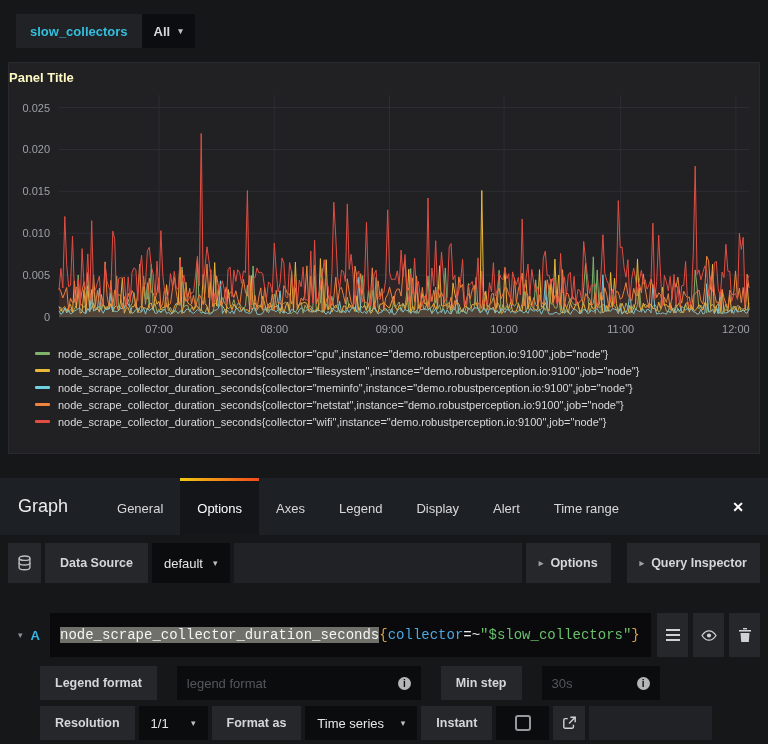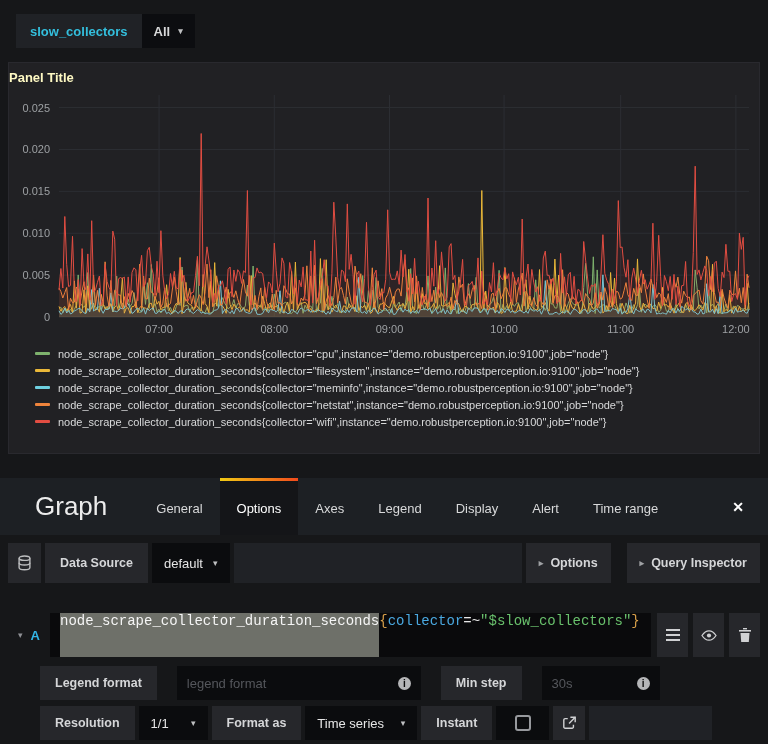--- a/index.html
+++ b/index.html
@@ -19,22 +19,22 @@
   .panel { margin:0 8px; height:392px; background:#212124; border:1px solid #29292e; }
   .panel-title { text-align:left; font-size:13px; font-weight:700; color:#fef9c3;
                  padding:7px 0 2px 0; }
   .chart-wrap { padding:0 4px; }
   .legend { margin:2px 0 0 26px; }
   .legend-row { display:flex; align-items:center; height:17px; font-size:11px; color:#d8d9da; }
   .legend-dash { width:15px; height:3px; border-radius:1px; margin-right:8px; flex:none; }
 
   
   .tabstrip { margin-top:24px; height:57px; background:#1d2024; display:flex; align-items:stretch; }
-  .editor-title { font-size:26px; color:#ececec; display:flex; align-items:center;
-                  padding:0 32px 0 35px; }
+  .editor-title { font-size:18px; color:#ececec; display:flex; align-items:center;
+                  padding:0 32px 0 18px; }
   .tab { display:flex; align-items:center; padding:0 17px; font-size:13px; color:#d8d9da;
          cursor:pointer; border-top:3px solid transparent; }
   .tab.active { background:#141518; border-top:3px solid;
                 border-image:linear-gradient(90deg,#f0cb14,#f2491c) 1; color:#ffffff; }
   .close-x { margin-left:auto; margin-right:24px; display:flex; align-items:center;
              color:#ffffff; font-size:14px; font-weight:700; cursor:pointer; }
 
   
   .content { padding:8px 8px 0 8px; }
   .row { display:flex; gap:4px; }
@@ -50,21 +50,21 @@
          padding:0 13px; gap:7px; cursor:pointer; }
   .caret-right { font-size:9px; color:#9fa1a4; }
 
   .ds-row { height:40px; }
   .icon-cell { width:33px; justify-content:center; background:#26272b; }
 
   .query-section { margin-top:30px; }
   .q-row { height:44px; display:flex; }
   .q-gutter { width:42px; display:flex; align-items:center; gap:8px; padding-left:10px; flex:none; }
   .ref-id { color:#33b5e5; font-size:13px; font-weight:700; }
-  .q-input { flex:1; background:#0a0a0c; display:flex; padding:0 10px;
+  .q-input { flex:1; background:#0a0a0c; display:flex; align-items:center; padding:0 10px;
              font-family:"Liberation Mono","DejaVu Sans Mono",monospace; font-size:14px;
              white-space:pre; overflow:hidden; cursor:text; }
   .tok-metric { color:#f5f5f5; background:#6e7069; }
   .tok-brace  { color:#d9a04a; }
   .tok-label  { color:#4aa8e0; }
   .tok-op     { color:#e8e8e8; }
   .tok-value  { color:#69c06c; }
   .q-btns { display:flex; gap:5px; margin-left:6px; }
   .icon-btn { width:31px; background:#26272b; display:flex; align-items:center;
               justify-content:center; cursor:pointer; }

